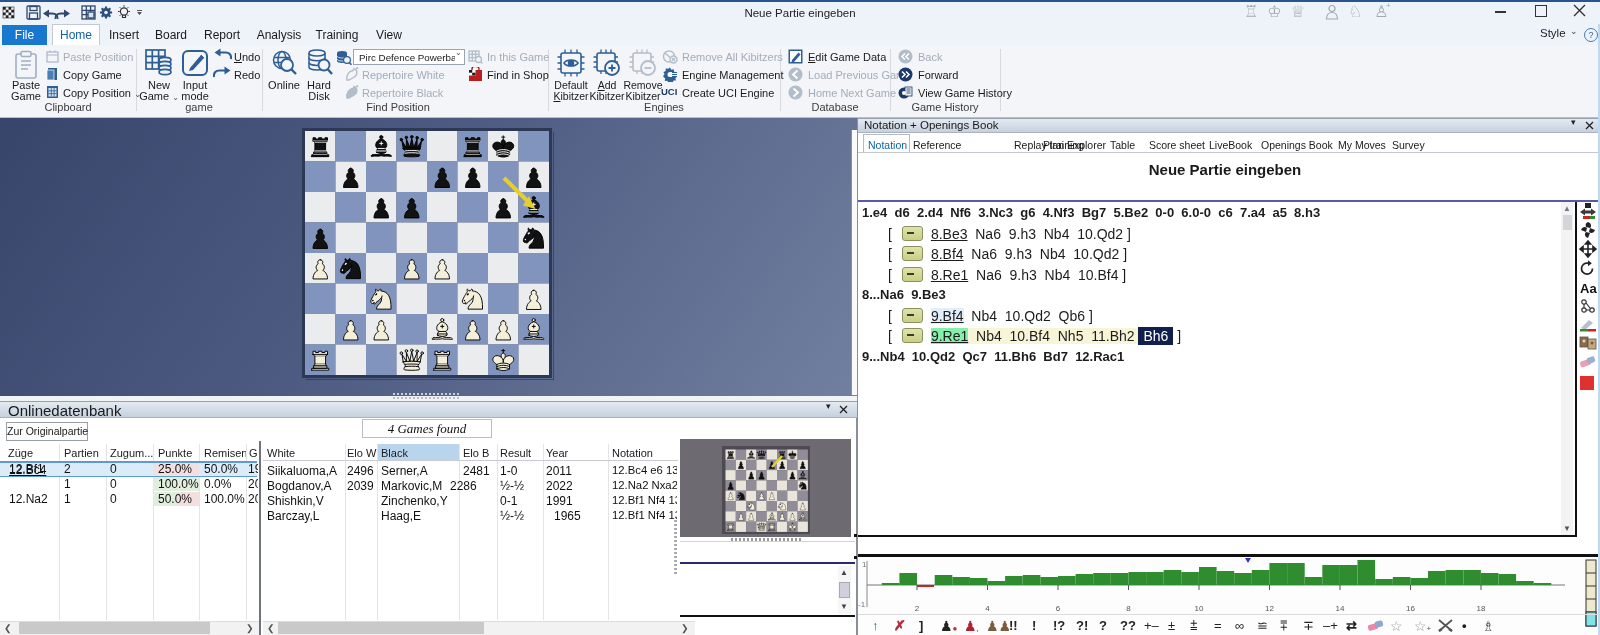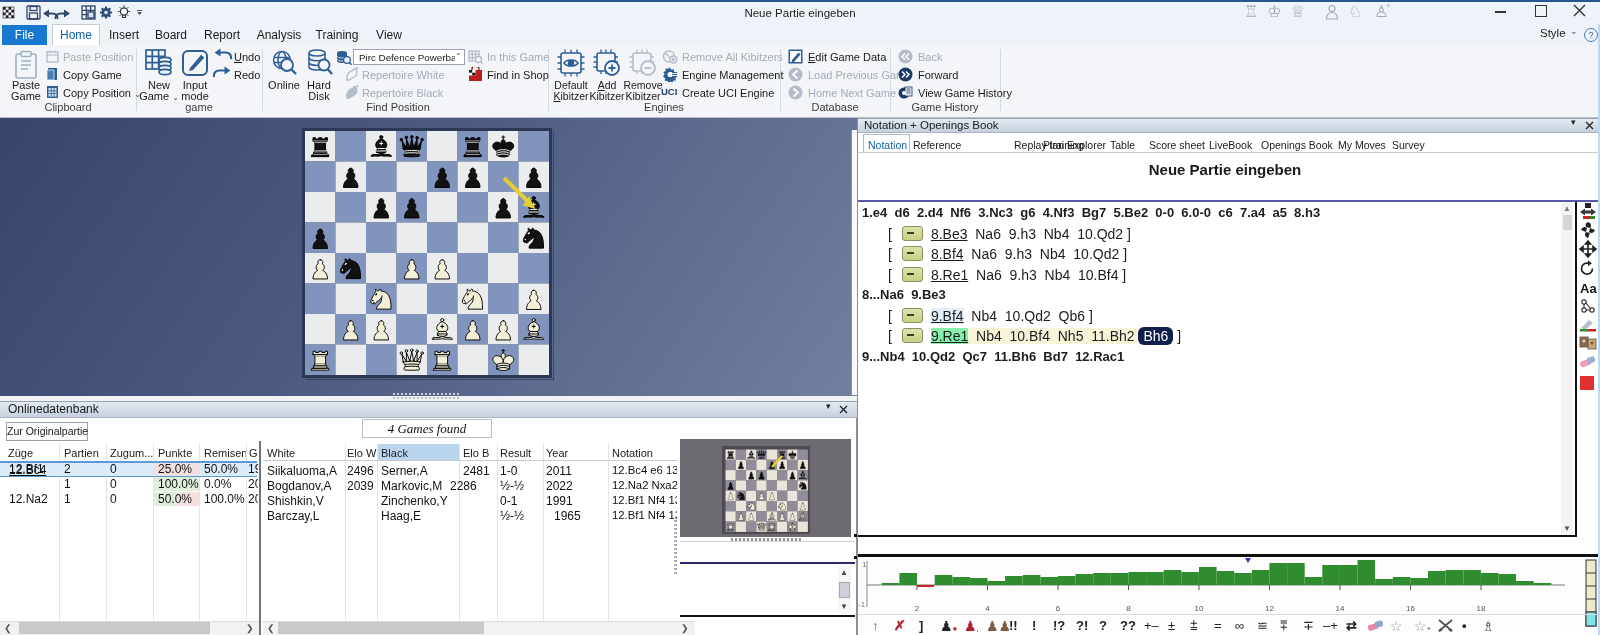--- a/index.html
+++ b/index.html
@@ -480,21 +480,21 @@
       <use href="#wR" transform="translate(126.0675,217.5675) scale(0.6303333333333334)"></use>
       <use href="#wK" transform="translate(187.0675,217.5675) scale(0.6303333333333334)"></use>
     </g>
   <line x1="202" y1="50" x2="226" y2="73.5" stroke="#e3cf31" stroke-width="4"></line>
   <path d="M233.5 81 L220.8 77.5 L226.9 68.3 z" fill="#e3cf31"></path>
 </svg>
 
 <div class="abs" id="dbpanel" style="left:0;top:401px;width:857px;height:234px;background:#fff;border-right:1px solid #8a8f99;box-sizing:border-box;"></div>
 
 <div class="abs" style="left:0;top:401px;width:857px;height:17px;background:linear-gradient(#e3eaf2,#c6d1de);border-top:1px solid #98a0ac;border-bottom:1px solid #aab3bf;box-sizing:border-box;"></div>
-<div class="abs" style="left:8px;top:402px;font-size:12px;color:#1a1a1a;">Onlinedatenbank</div>
+<div class="abs" style="left:8px;top:402px;font-size:15px;color:#1a1a1a;">Onlinedatenbank</div>
 <div class="abs" style="left:826px;top:401px;font-size:9px;color:#222;">▾</div>
 <svg class="abs" style="left:839px;top:405px" width="9" height="9">
     <path d="M1 1 L8 8 M8 1 L1 8" stroke="#222" stroke-width="1.3"></path>
   </svg>
 
 <div class="abs" style="left:6px;top:422px;width:82px;height:19px;background:#fdfdfd;border:1px solid #9aa0a8;font-size:10.5px;color:#1a1a1a;text-align:center;line-height:17px;box-sizing:border-box;white-space:nowrap;">Zur Originalpartie</div>
 <div class="abs" style="left:362px;top:419px;width:130px;height:19px;background:#fff;border:1px solid #b9bec6;box-sizing:border-box;text-align:center;font-family:'Liberation Serif',serif;font-style:italic;font-size:13px;color:#111;line-height:17px;">4 Games found</div>
 
 <style>
 .hdr{position:absolute;font-size:11px;color:#1a1a1a;white-space:nowrap;}
@@ -744,21 +744,21 @@
 .vb{display:inline-block;width:19px;height:13px;background:linear-gradient(#dfe3ac,#c9cf85);border:1px solid #8a9060;border-radius:3px;vertical-align:-2px;position:relative;margin:0 8px 0 10px;}
 .vb::after{content:"";position:absolute;left:4px;top:5px;width:7px;height:2px;background:#3a3f22;}
 .mv{ text-decoration:underline;}
 </style>
 <div class="nlb" style="left:862px;top:205px;">1.e4&nbsp; d6&nbsp; 2.d4&nbsp; Nf6&nbsp; 3.Nc3&nbsp; g6&nbsp; 4.Nf3&nbsp; Bg7&nbsp; 5.Be2&nbsp; 0-0&nbsp; 6.0-0&nbsp; c6&nbsp; 7.a4&nbsp; a5&nbsp; 8.h3</div>
 <div class="nl" style="left:888px;top:226px;">[<span class="vb"></span><span class="mv">8.Be3</span>&nbsp; Na6&nbsp; 9.h3&nbsp; Nb4&nbsp; 10.Qd2 ]</div>
 <div class="nl" style="left:888px;top:246px;">[<span class="vb"></span><span class="mv">8.Bf4</span>&nbsp; Na6&nbsp; 9.h3&nbsp; Nb4&nbsp; 10.Qd2 ]</div>
 <div class="nl" style="left:888px;top:267px;">[<span class="vb"></span><span class="mv">8.Re1</span>&nbsp; Na6&nbsp; 9.h3&nbsp; Nb4&nbsp; 10.Bf4 ]</div>
 <div class="nlb" style="left:862px;top:287px;">8...Na6&nbsp; 9.Be3</div>
 <div class="nl" style="left:888px;top:308px;">[<span class="vb"></span><span class="mv" style="background:#e2eefa;">9.Bf4</span>&nbsp; Nb4&nbsp; 10.Qd2&nbsp; Qb6 ]</div>
-<div class="nl" style="left:888px;top:328px;">[<span class="vb"></span><span style="background:#f8f4d8;"><span class="mv" style="background:#86efac;">9.Re1</span>&nbsp; Nb4&nbsp; 10.Bf4&nbsp; Nh5&nbsp; 11.Bh2&nbsp;</span><span style="background:#101f4c;color:#fff;padding:1px 5px;border-radius:6px;">Bh6</span> ]</div>
+<div class="nl" style="left:888px;top:328px;">[<span class="vb"></span><span style="background:#f8f4d8;"><span class="mv" style="background:#86efac;">9.Re1</span>&nbsp; Nb4&nbsp; 10.Bf4&nbsp; Nh5&nbsp; 11.Bh2&nbsp;</span><span style="background:#101f4c;color:#fff;padding:1px 5px;">Bh6</span> ]</div>
 <div class="nlb" style="left:862px;top:349px;">9...Nb4&nbsp; 10.Qd2&nbsp; Qc7&nbsp; 11.Bh6&nbsp; Bd7&nbsp; 12.Rac1</div>
 
 <div class="abs" style="left:1561px;top:202px;width:12px;height:333px;background:#f3f3f3;"></div>
 <div class="abs" style="left:1563px;top:204px;font-size:8px;color:#777;">▲</div>
 <div class="abs" style="left:1563px;top:215px;width:9px;height:15px;background:#d4d4da;"></div>
 <div class="abs" style="left:1563px;top:524px;font-size:8px;color:#555;">▼</div>
 
 <div class="abs" style="left:1575px;top:202px;width:2px;height:335px;background:#111;"></div>
 
 <svg class="abs" style="left:1578px;top:200px" width="22" height="200" viewBox="0 0 22 200">

